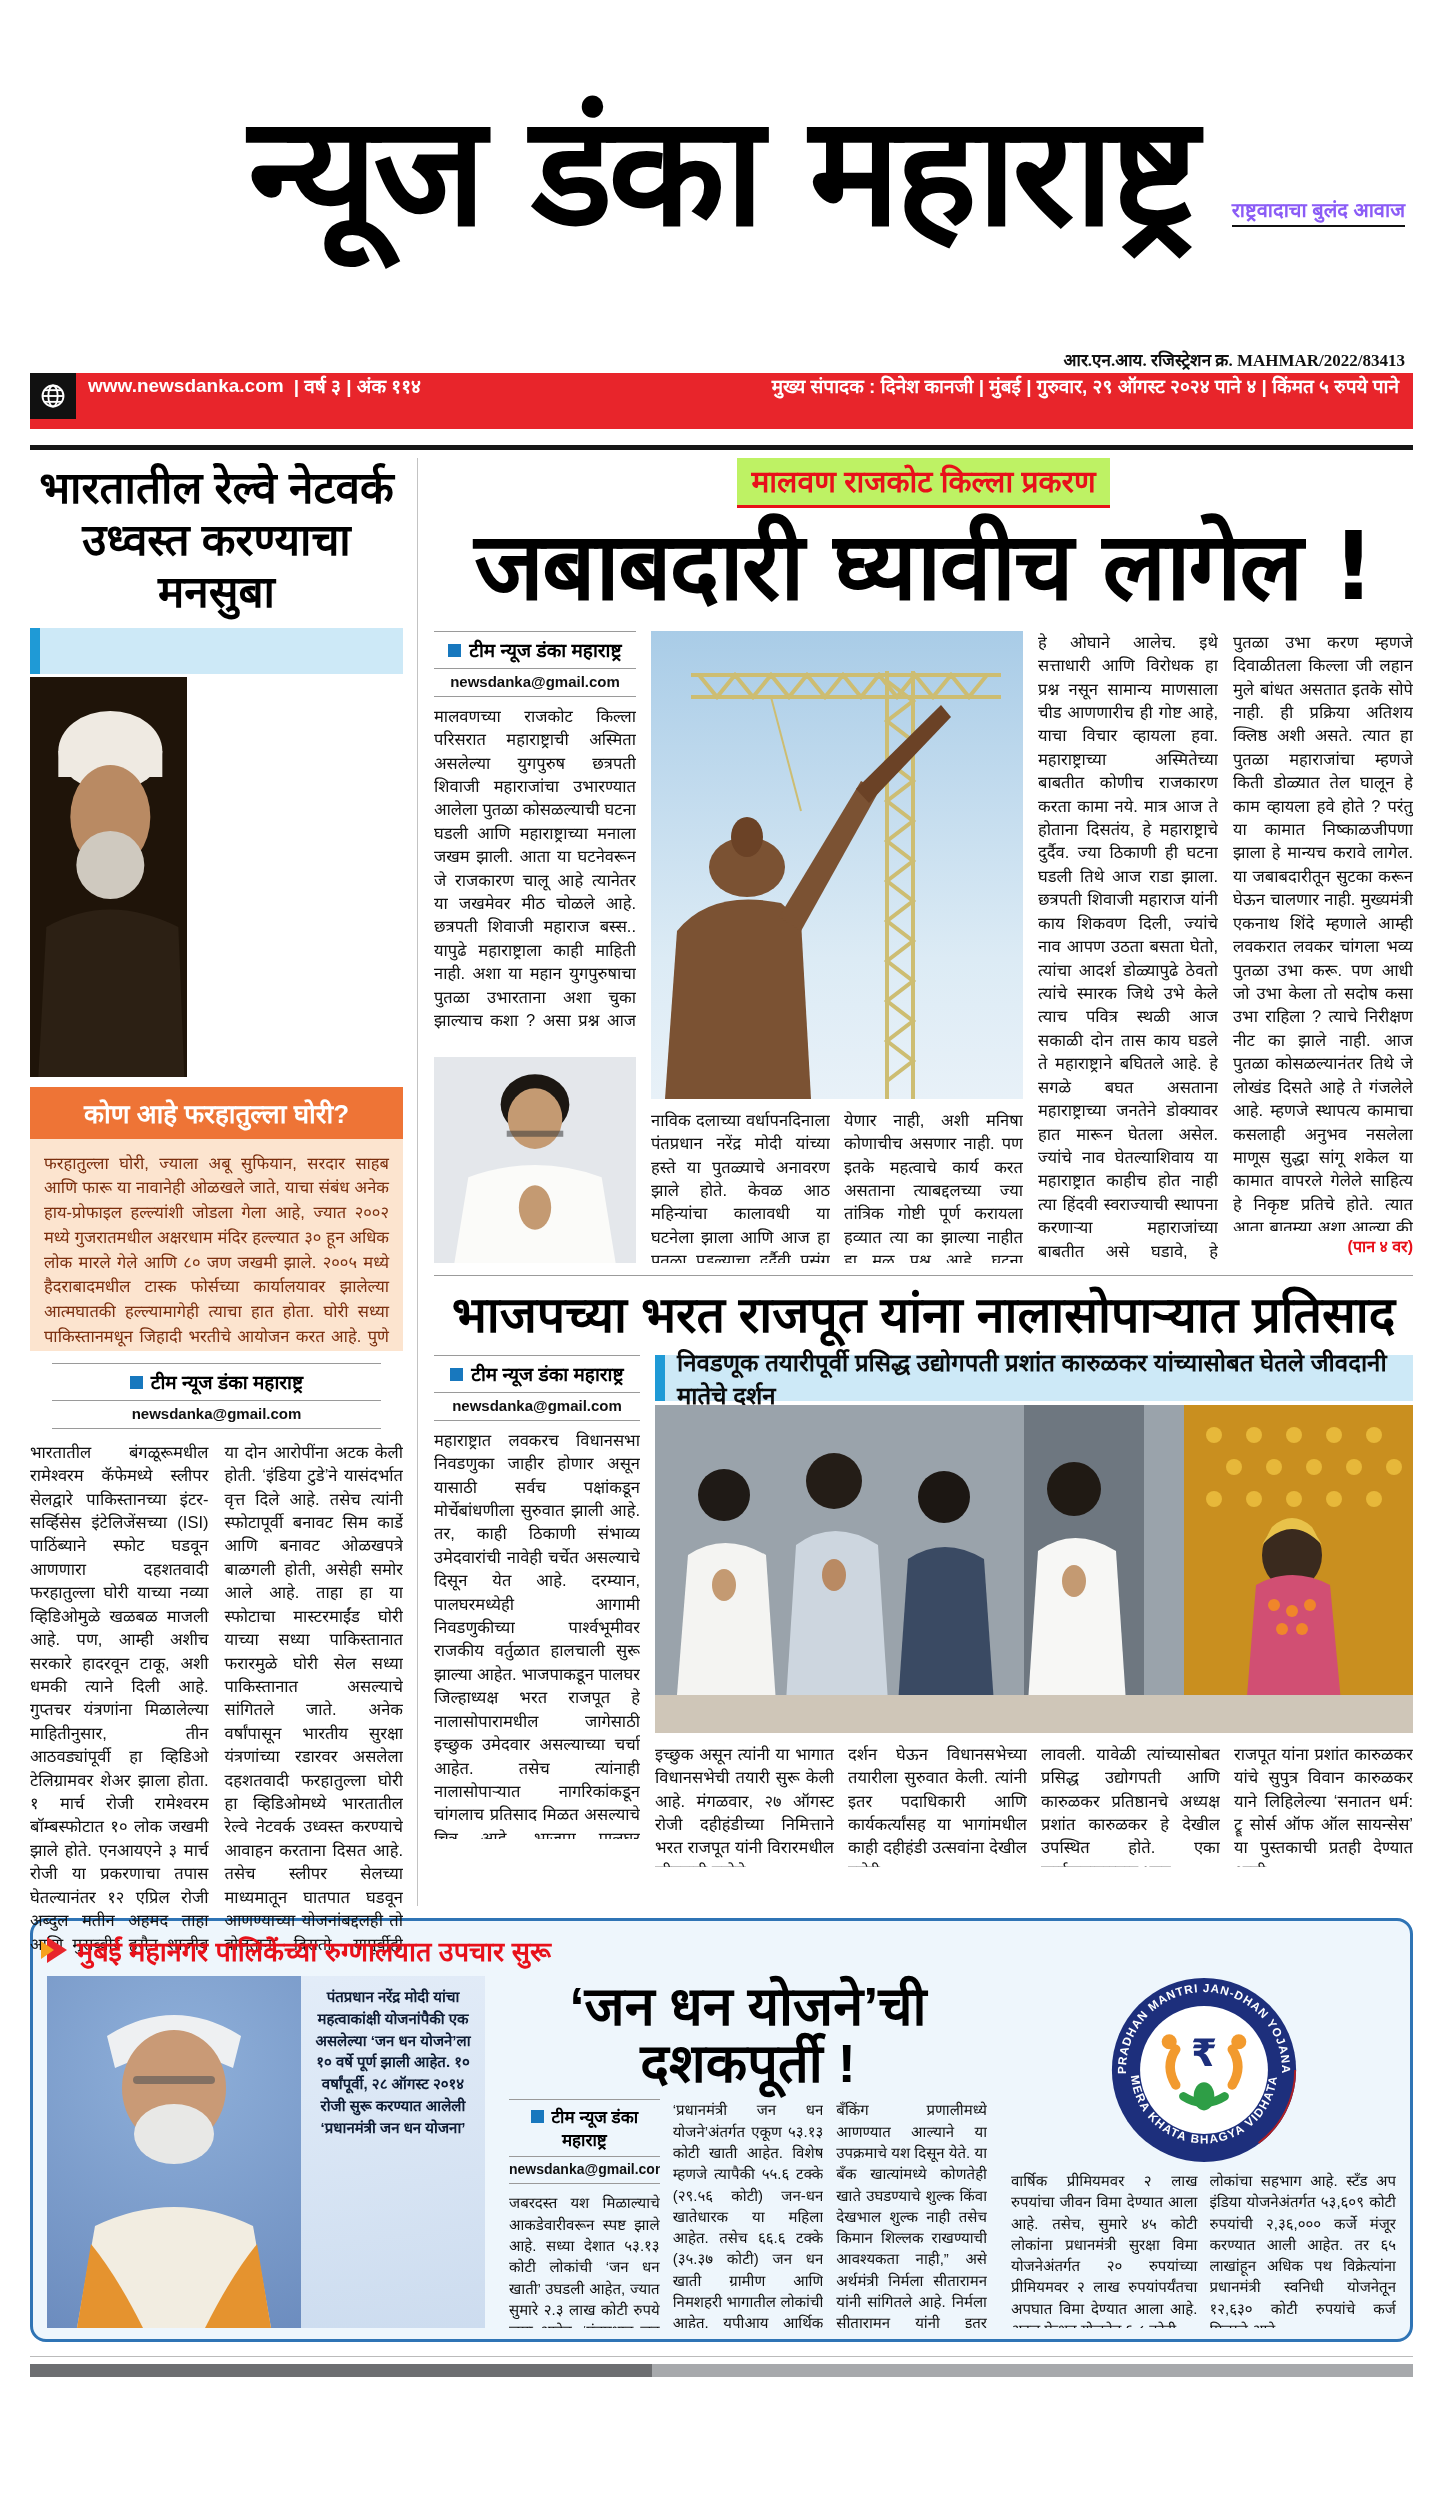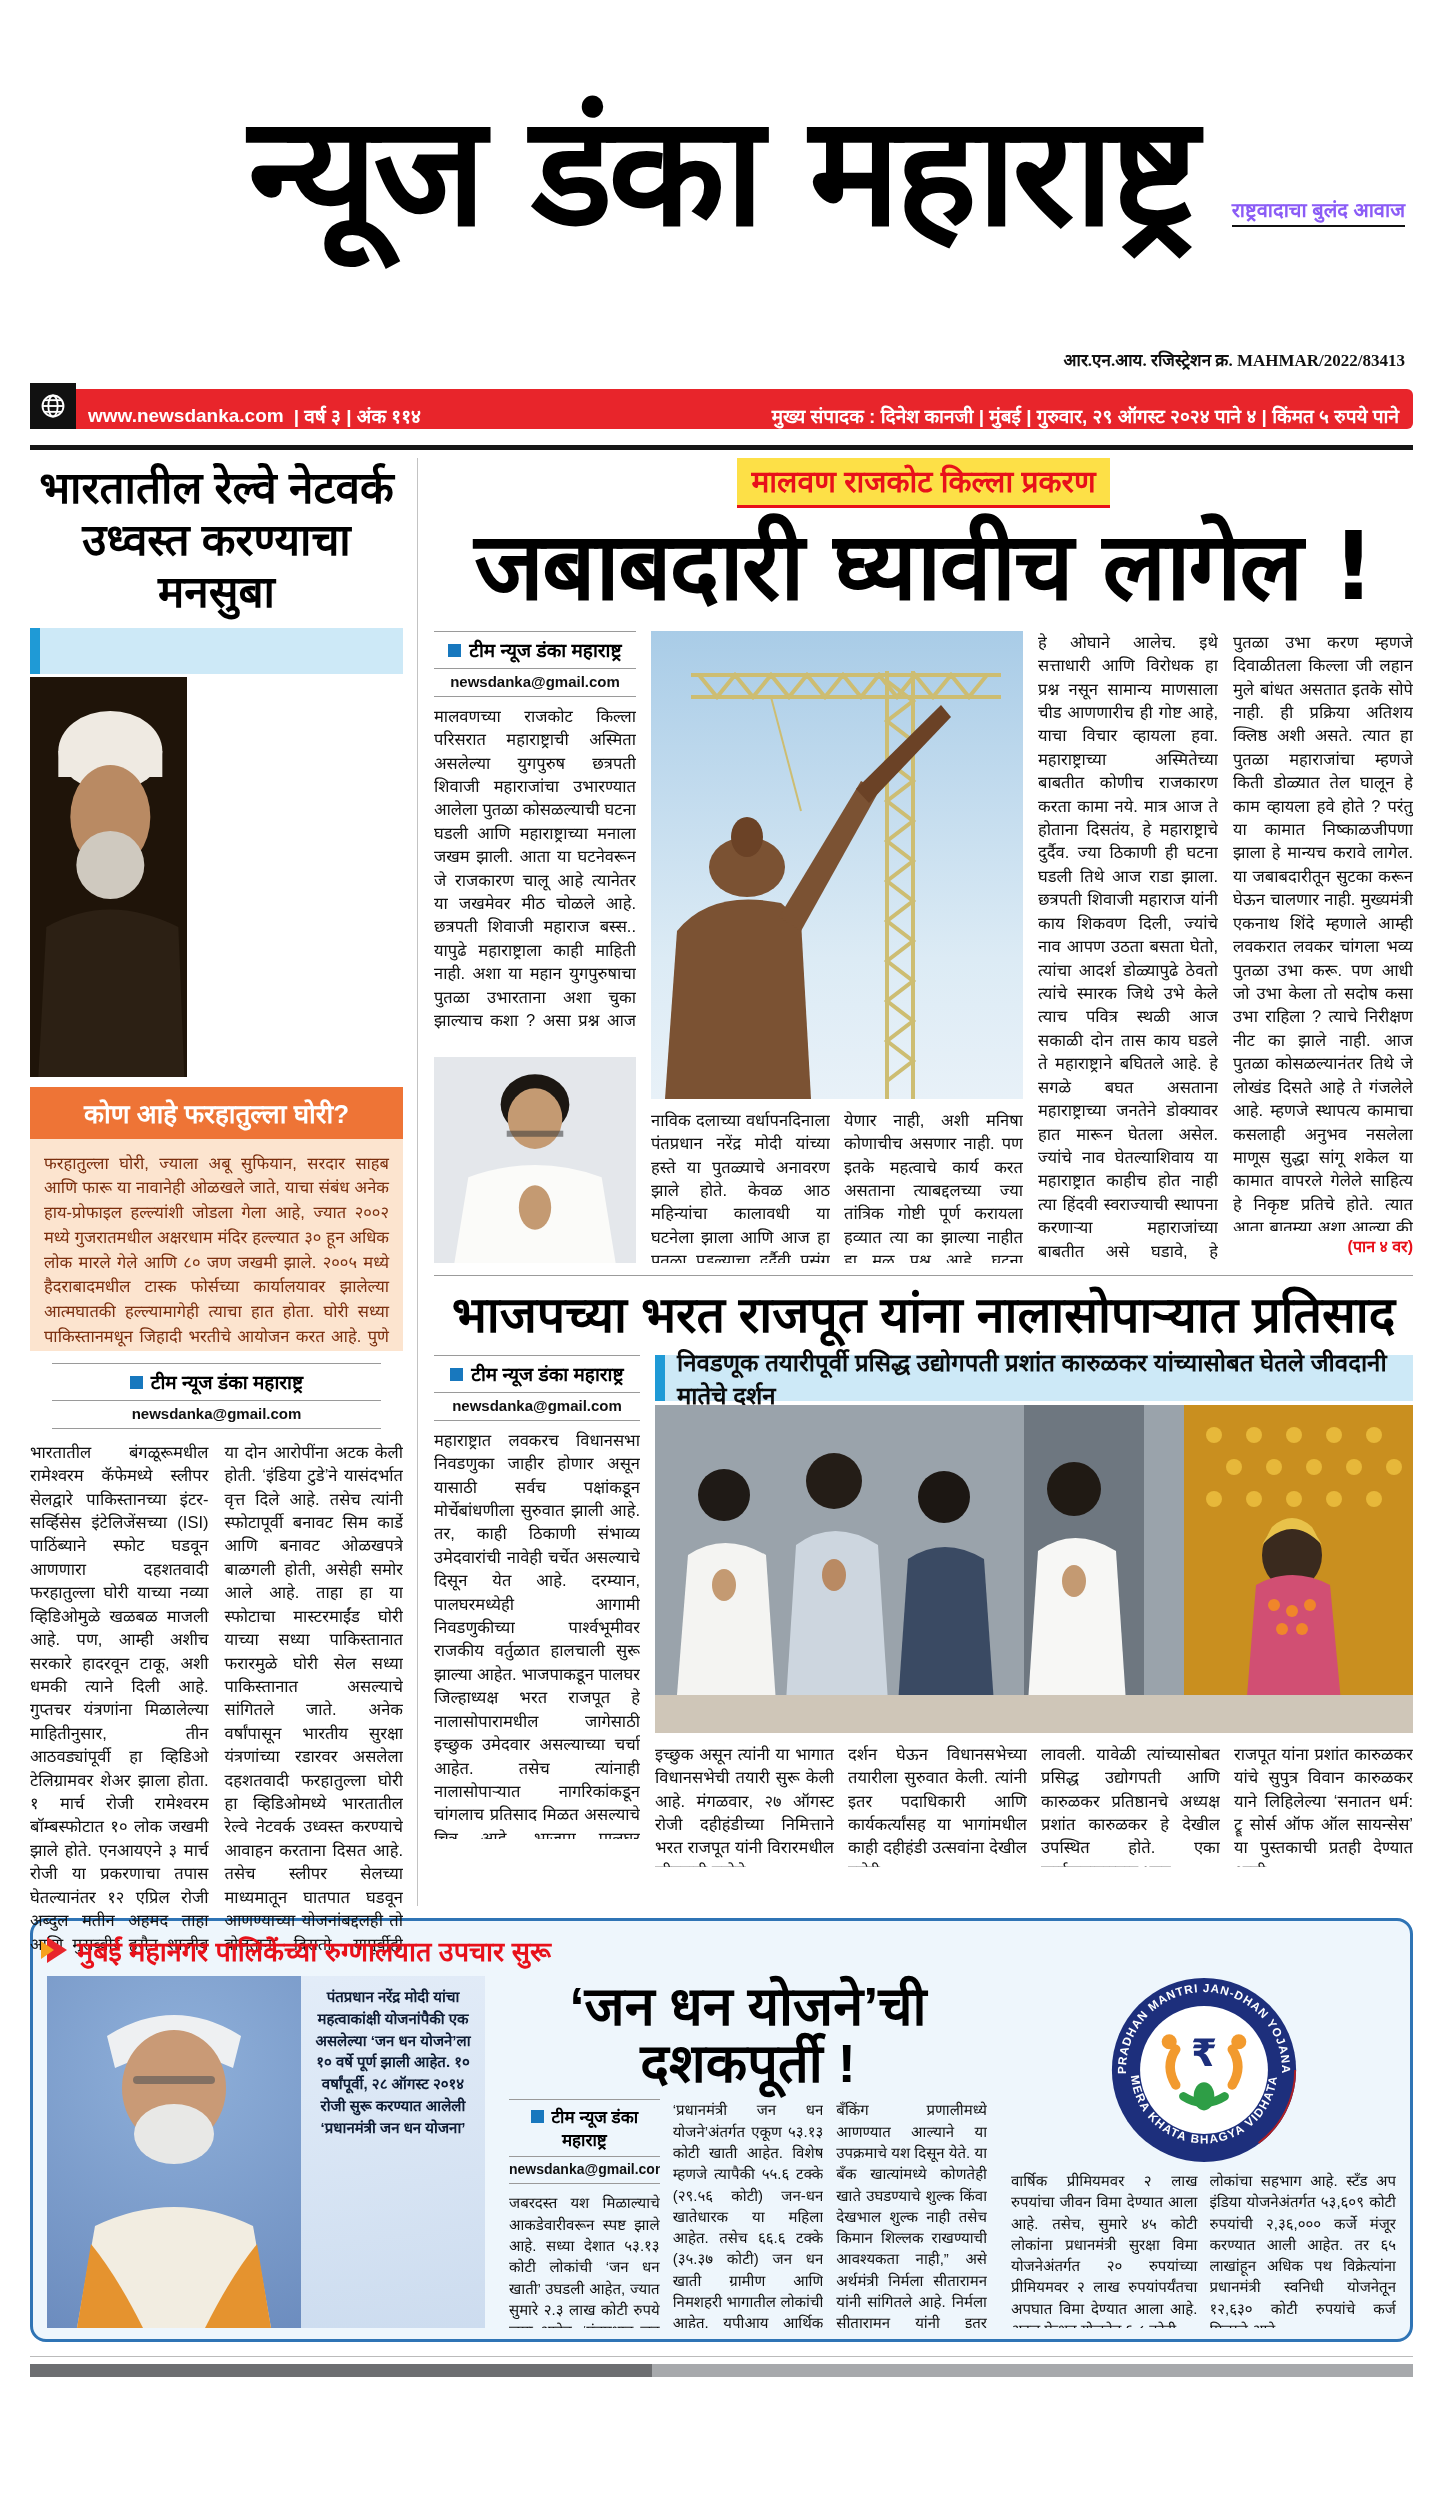--- a/index.html
+++ b/index.html
@@ -4,21 +4,21 @@
 <style>
   * { margin:0; padding:0; box-sizing:border-box; }
   body { background:#d8d8d8; font-family:"Liberation Sans", sans-serif; }
   .page { width:1443px; height:2509px; margin:0 auto; background:#ffffff; position:relative; overflow:hidden; }
 
   
   .masthead { position:relative; height:445px; }
   .tagline { position:absolute; top:196px; right:38px; font-size:20px; font-weight:bold; color:#8b5cf6; border-bottom:2px solid #111; padding-bottom:2px; }
   .mast-title { position:absolute; top:96px; left:60px; right:60px; text-align:center; font-size:152px; line-height:1.0; font-weight:900; color:#000; font-family:"DejaVu Sans", sans-serif; letter-spacing:-4px; }
   .reg-line { position:absolute; top:348px; right:38px; font-size:17px; font-weight:bold; color:#111; font-family:"Liberation Serif", serif; }
-  .infobar { position:absolute; left:30px; right:30px; bottom:16px; height:40px; background:#e8252b; display:flex; align-items:flex-end; color:#fff; font-weight:bold;border-radius:6px; }
+  .infobar { position:absolute; left:30px; right:30px; bottom:16px; height:56px; background:#e8252b; display:flex; align-items:flex-start; color:#fff; font-weight:bold; }
   .globe-box { width:46px; height:46px; background:#111; display:flex; align-items:center; justify-content:center; flex:0 0 auto; }
   .infobar-left { font-size:19px; padding-left:12px; display:flex; gap:10px; align-items:center; }
   .infobar-right { margin-left:auto; font-size:19px; padding-right:14px; }
 
   .rule-dark { margin:0 30px; height:5px; background:#161616; }
 
   
   .main-grid { margin:8px 30px 0 30px; display:flex; gap:16px; height:1448px; }
   .left-col { width:388px; flex:0 0 auto; border-right:1px solid #c3c3c3; padding-right:14px; }
   .right-area { flex:1; min-width:0; }
@@ -43,21 +43,21 @@
   .byline-block { margin:12px auto 0 auto; text-align:center; border-top:1.5px solid #9a9a9a; border-bottom:1.5px solid #9a9a9a; padding:5px 0 6px 0; width:88%; }
   .byline-name { font-size:19px; font-weight:bold; color:#000; }
   .byline-sq { display:inline-block; width:13px; height:13px; background:#1878be; margin-right:8px; }
   .byline-email { font-size:15px; font-weight:bold; color:#111; border-top:1px solid #9a9a9a; margin-top:5px; padding-top:4px; }
   .lc-textcols { margin-top:12px; column-count:2; column-gap:16px; height:530px; overflow:hidden; }
   .bodytext { font-size:16.5px; line-height:1.42; text-align:justify; color:#101010; }
   .bodytext .indent { text-indent:22px; }
 
   
   .kicker-wrap { text-align:center; height:50px; }
-  .kicker { display:inline-block; background:#fde047; color:#e8111a; font-size:30px; font-weight:900; padding:2px 14px 4px 14px; border-bottom:3px solid #e8111a; }
+  .kicker { display:inline-block; background:#bef264; color:#e8111a; font-size:30px; font-weight:900; padding:2px 14px 4px 14px; border-bottom:3px solid #e8111a; }
   .main-headline { font-size:94px; font-weight:900; color:#000; text-align:center; line-height:1.05; letter-spacing:-2px; margin:10px 0 14px 0; font-family:"DejaVu Sans", sans-serif; }
   .main-cols { display:flex; gap:15px; height:632px; }
   .mc1 { width:202px; flex:0 0 auto; display:flex; flex-direction:column; }
   .mc1 .bodytext { height:330px; overflow:hidden; margin-top:8px; }
   .shinde-photo { margin-top:auto; height:206px; background:linear-gradient(#e9ebee,#d6d9de); overflow:hidden; }
   .photoblock { width:372px; flex:0 0 auto; display:flex; flex-direction:column; }
   .statue-photo { height:468px; background:linear-gradient(#a9cce7,#dcebf5 70%,#e8f1f8); overflow:hidden; }
   .minirow { display:flex; gap:14px; margin-top:10px; flex:1; overflow:hidden; }
   .minicol { flex:1; overflow:hidden; }
   .mc3, .mc4 { flex:1; min-width:0; overflow:hidden; }

